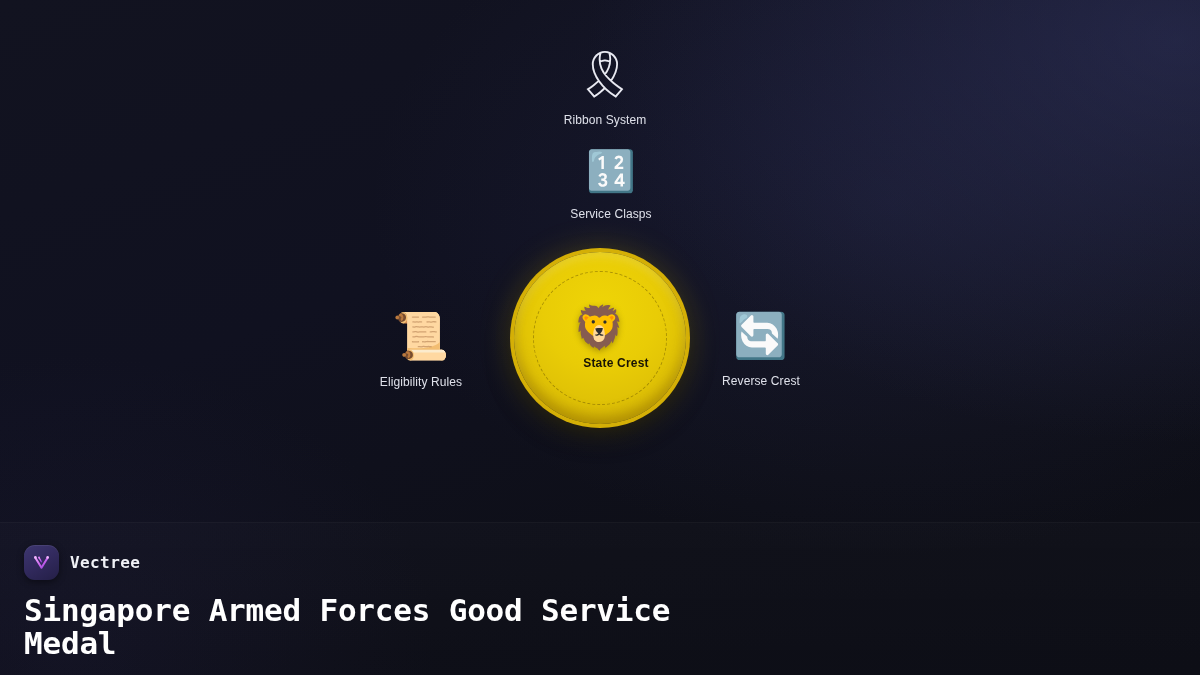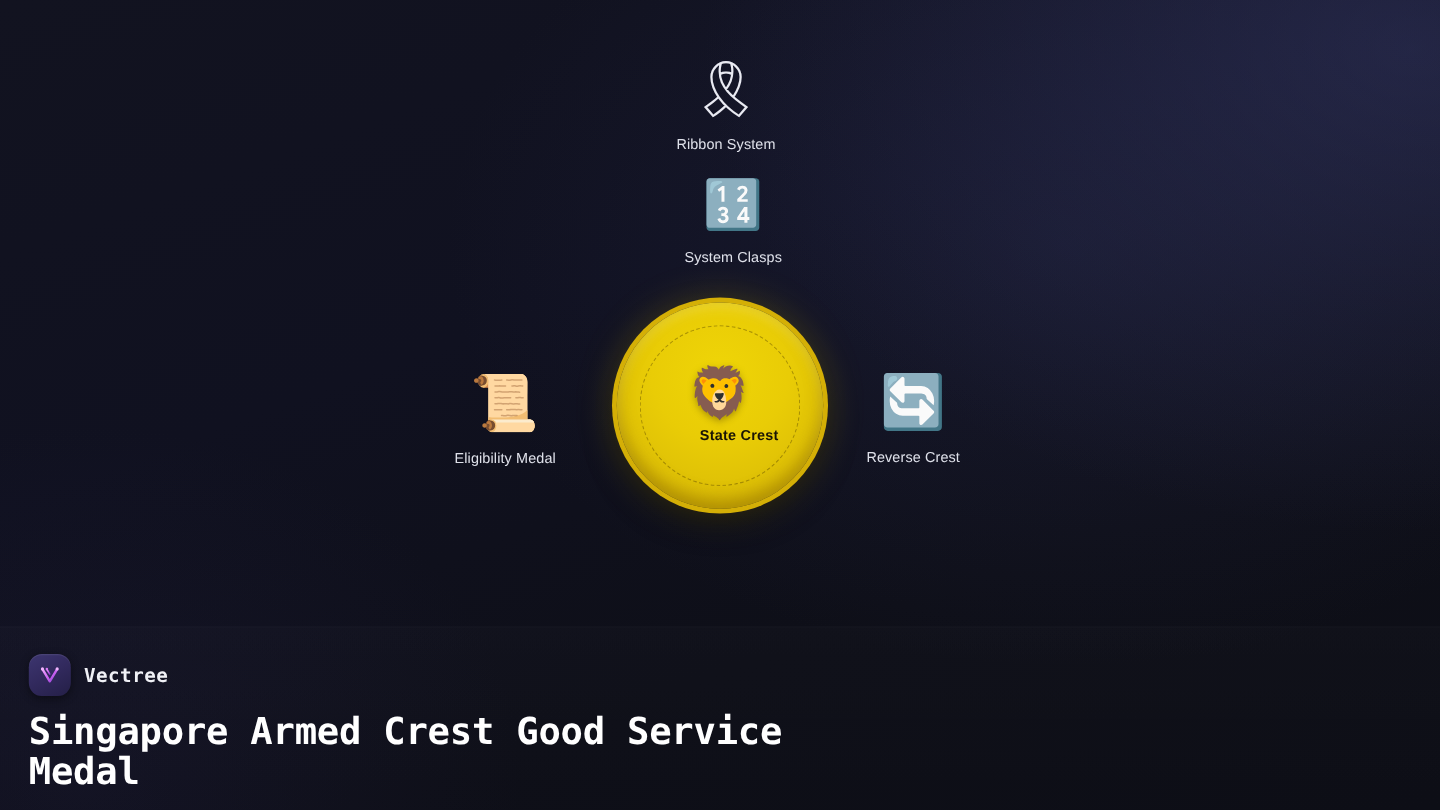--- a/index.html
+++ b/index.html
@@ -164,26 +164,26 @@
 
   <div id="graph">
 
     <div class="node sat sat--ribbon" style="left:605px; top:89px;">
       <span class="glyph">🎗</span>
       <span class="node-label">Ribbon System</span>
     </div>
 
     <div class="node sat sat--clasps" style="left:611px; top:186px;">
       <span class="glyph">🔢</span>
-      <span class="node-label">System Clasps</span>
+      <span class="node-label">Service Clasps</span>
     </div>
 
     <div class="node sat sat--rules" style="left:421px; top:351px;">
       <span class="glyph">📜</span>
-      <span class="node-label">Eligibility Medal</span>
+      <span class="node-label">Eligibility Rules</span>
     </div>
 
     <div class="node sat sat--rev" style="left:761px; top:351px;">
       <span class="glyph">🔄</span>
       <span class="node-label">Reverse Crest</span>
     </div>
 
     <div id="medal">
       <div class="dashring"></div>
       <div class="inner">
@@ -209,18 +209,18 @@
           <path d="M5 6.5 L12 18 L19 6.5" fill="none" stroke="url(#vg)" stroke-width="2.3" stroke-linecap="round" stroke-linejoin="round"></path>
           <path d="M9.2 6.5 L12 11.2" fill="none" stroke="url(#vg)" stroke-width="1.5" stroke-linecap="round"></path>
           <circle cx="5" cy="6.2" r="1.5" fill="#f2b4ff"></circle>
           <circle cx="19" cy="6.2" r="1.5" fill="#f2b4ff"></circle>
           <circle cx="9.2" cy="6.2" r="1.2" fill="#d878f5"></circle>
         </svg>
       </div>
       <span id="brand-name">Vectree</span>
     </div>
 
-    <h1 id="title">Singapore Armed Crest Good Service Medal</h1>
+    <h1 id="title">Singapore Armed Forces Good Service Medal</h1>
 
 
   </div>
 
 </div>
 
 </body></html>

